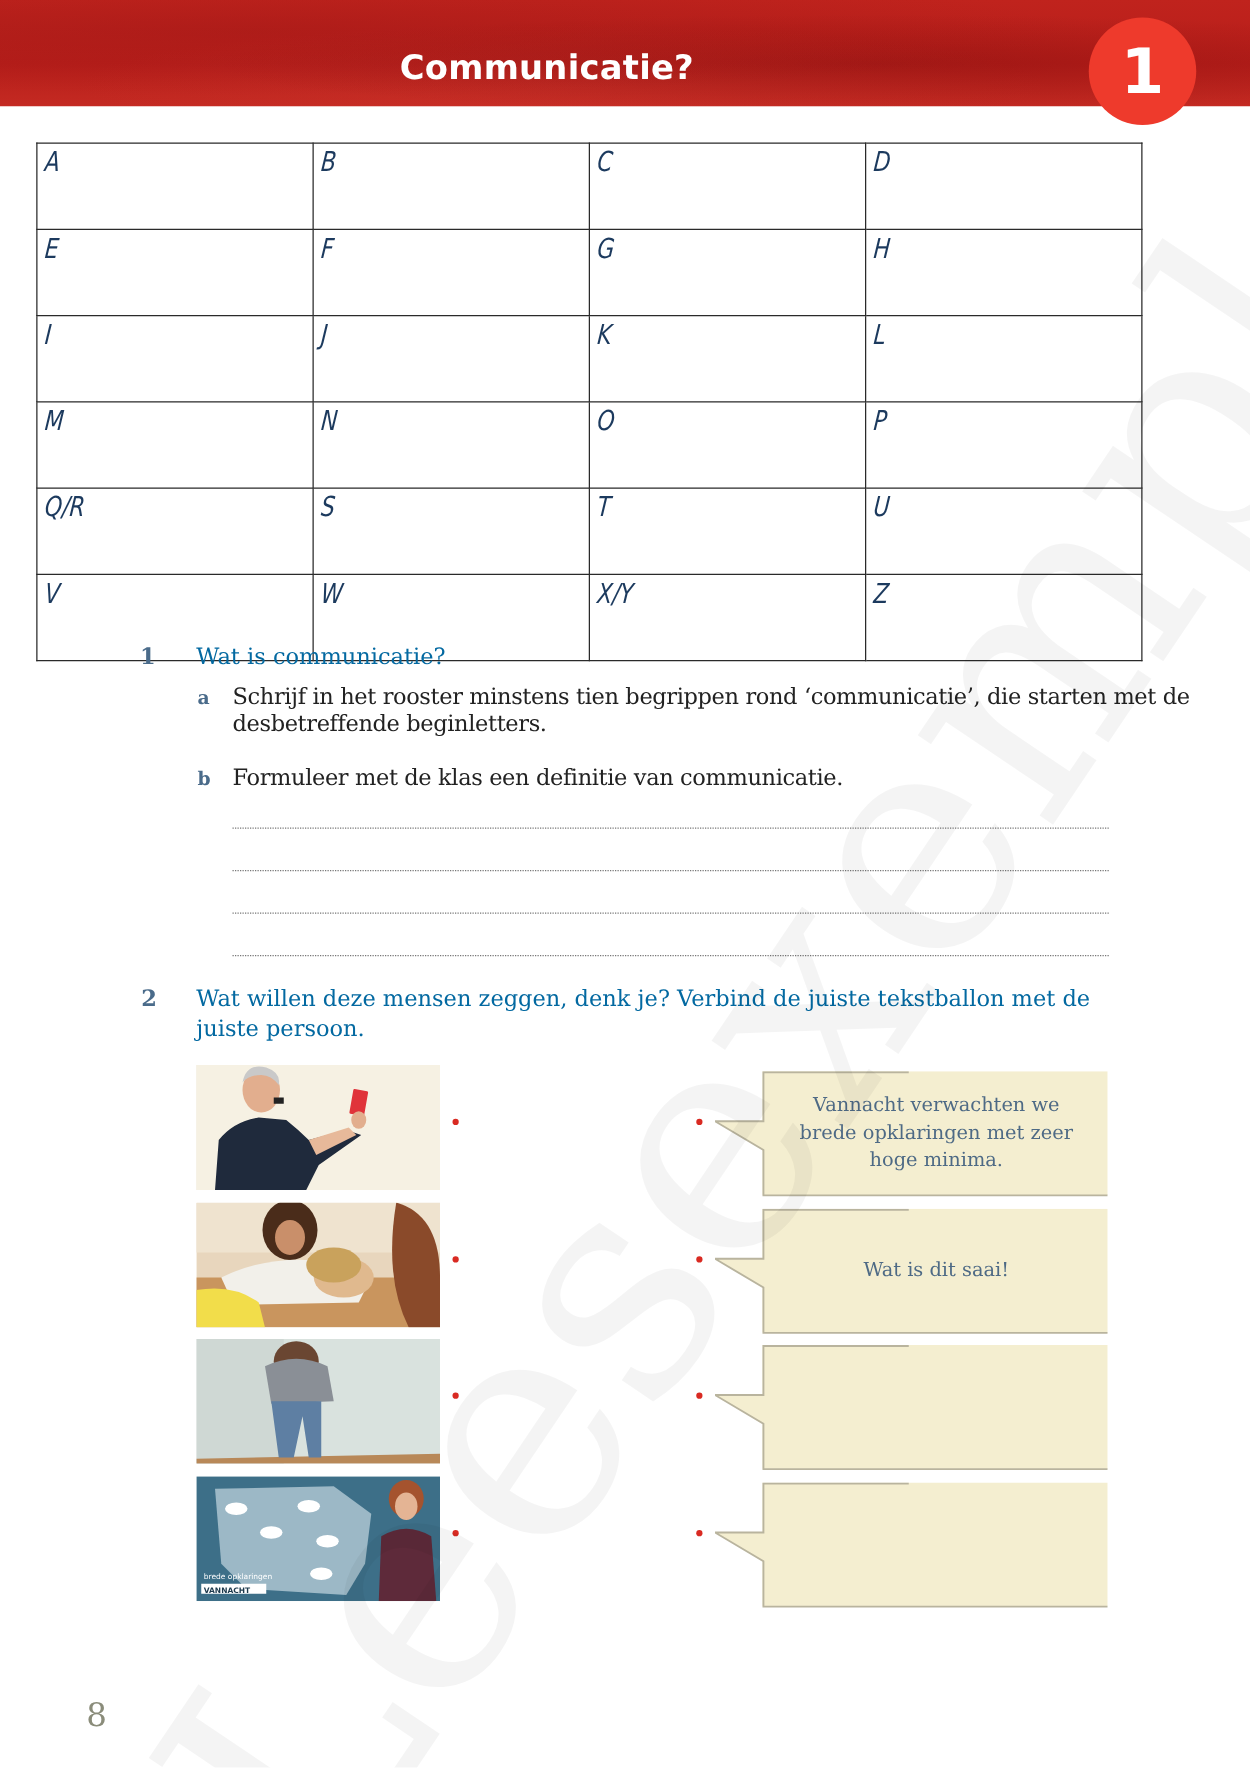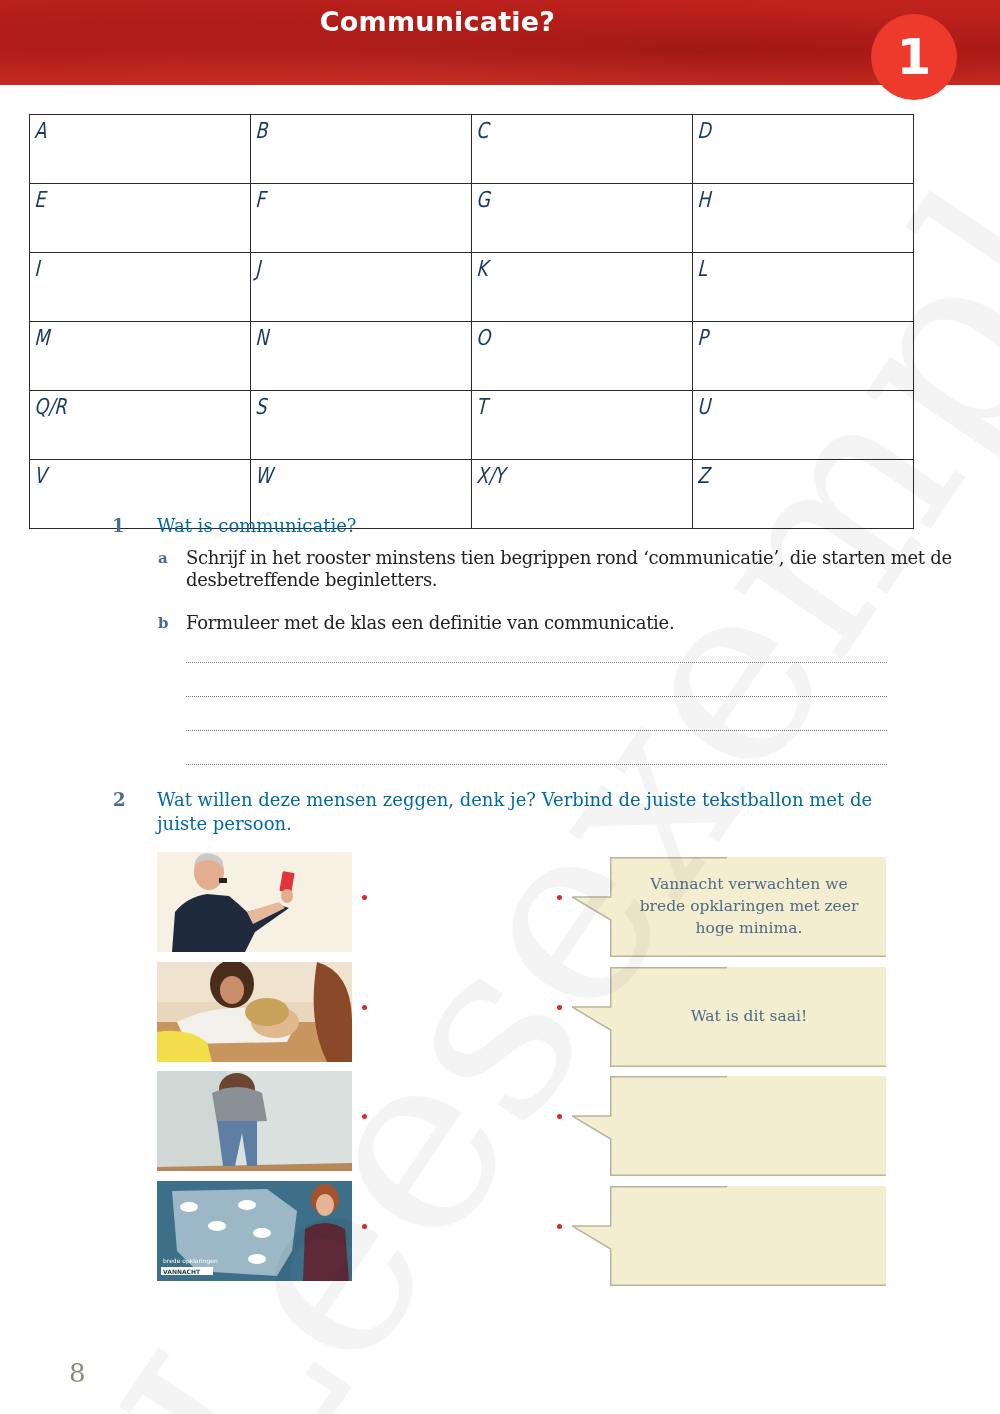--- a/index.html
+++ b/index.html
@@ -10,21 +10,21 @@
     }
     .header-band {
       position: absolute; left: 0; top: 0; width: 1000px; height: 85px;
       background:
         radial-gradient(ellipse at 20% 30%, rgba(150,20,20,0.35), transparent 60%),
         radial-gradient(ellipse at 70% 60%, rgba(120,10,10,0.35), transparent 55%),
         radial-gradient(ellipse at 45% 80%, rgba(210,60,50,0.3), transparent 50%),
         linear-gradient(180deg, #c0231d 0%, #b71e1a 60%, #c42a22 100%);
     }
     .header-title {
-      position: absolute; left: 0; width: 875px; top: 6px; text-align: center;
+      position: absolute; left: 0; width: 875px; top: 39px; text-align: center;
       color: #ffffff; font-family: "DejaVu Sans", sans-serif; font-weight: bold; font-size: 27px;
       letter-spacing: 0.2px;
     }
     .chapter-badge {
       position: absolute; left: 871px; top: 14px; width: 86px; height: 86px;
       border-radius: 50%; background: #ee3a2c;
       display: flex; align-items: center; justify-content: center;
       color: #ffffff; font-family: "DejaVu Sans", sans-serif; font-weight: bold; font-size: 50px;
     }
 

